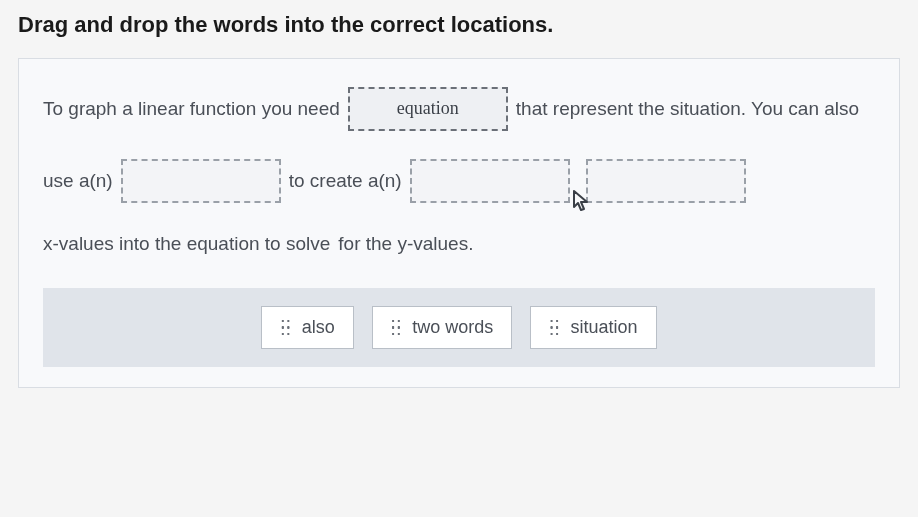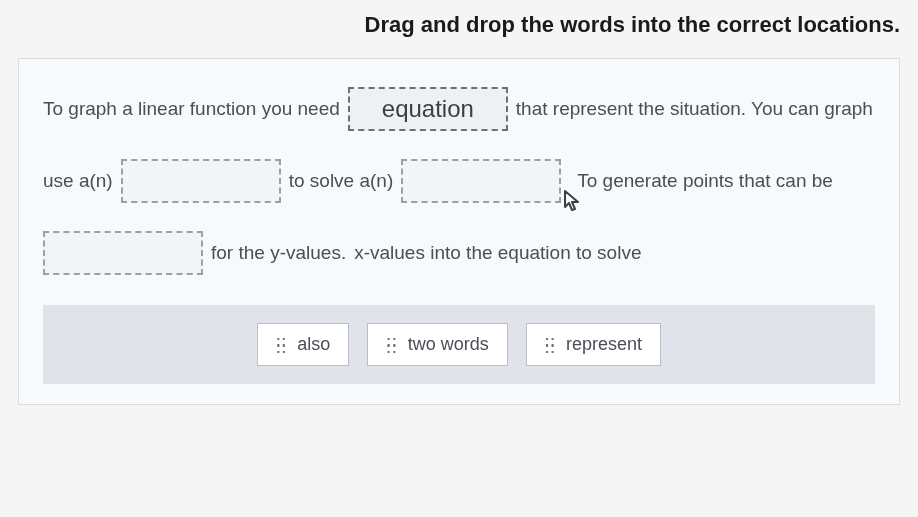--- a/index.html
+++ b/index.html
@@ -15,21 +15,20 @@
       overflow: hidden;
     }
     .container {
       padding: 12px 18px;
     }
     .instruction {
       font-size: 22px;
       font-weight: bold;
       color: #1a1a1a;
       margin-bottom: 20px;
-      text-align: right;
     }
     .activity-area {
       background: #f8f9fb;
       border: 1px solid #d9dde3;
       padding: 28px 24px 20px 24px;
     }
     .sentence-block {
       display: flex;
       flex-wrap: wrap;
       align-items: center;
@@ -44,22 +43,23 @@
     }
     .drop-zone {
       display: inline-flex;
       align-items: center;
       justify-content: center;
       min-width: 160px;
       height: 44px;
       border: 2px dashed #9aa0a8;
       background: #f3f4f7;
       padding: 0 14px;
-      font-size: 24px;
+      font-size: 18px;
       color: #3a3f47;
+      font-family: Liberation Serif, serif;
     }
     .drop-zone.filled {
       border-style: dashed;
       border-color: #6b7078;
       background: #eef0f3;
     }
     .word-bank {
       margin-top: 30px;
       background: #e0e4ea;
       padding: 18px 20px;
@@ -101,48 +101,47 @@
 <body>
 
 <div class="container">
   <div class="instruction">Drag and drop the words into the correct locations.</div>
 
   <div class="activity-area">
 
     <div class="sentence-block">
       <span class="text-segment">To graph a linear function you need</span>
       <span class="drop-zone filled">equation</span>
-      <span class="text-segment">that represent the situation. You can graph</span>
+      <span class="text-segment">that represent the situation. You can also</span>
 
       <span class="text-segment">use a(n)</span>
       <span class="drop-zone"></span>
-      <span class="text-segment">to solve a(n)</span>
+      <span class="text-segment">to create a(n)</span>
       <span class="drop-zone"></span>
       <span class="cursor-arrow">
         <svg width="20" height="24" viewBox="0 0 20 24">
           <path d="M2 2 L2 18 L6 14 L9 21 L12 20 L9 13 L15 13 Z" fill="none" stroke="#3a3f47" stroke-width="2" stroke-linejoin="round"></path>
         </svg>
       </span>
-      <span class="text-segment">To generate points that can be</span>
 
       <span class="drop-zone"></span>
+      <span class="text-segment">x-values into the equation to solve</span>
+
       <span class="text-segment">for the y-values.</span>
-
-      <span class="text-segment">x-values into the equation to solve</span>
     </div>
 
     <div class="word-bank">
       <div class="word-tile">
         <span class="grip">::<br>::</span>
         <span>also</span>
       </div>
       <div class="word-tile">
         <span class="grip">::<br>::</span>
         <span>two words</span>
       </div>
       <div class="word-tile">
         <span class="grip">::<br>::</span>
-        <span>represent</span>
+        <span>situation</span>
       </div>
     </div>
 
   </div>
 </div>
 
 </body></html>

